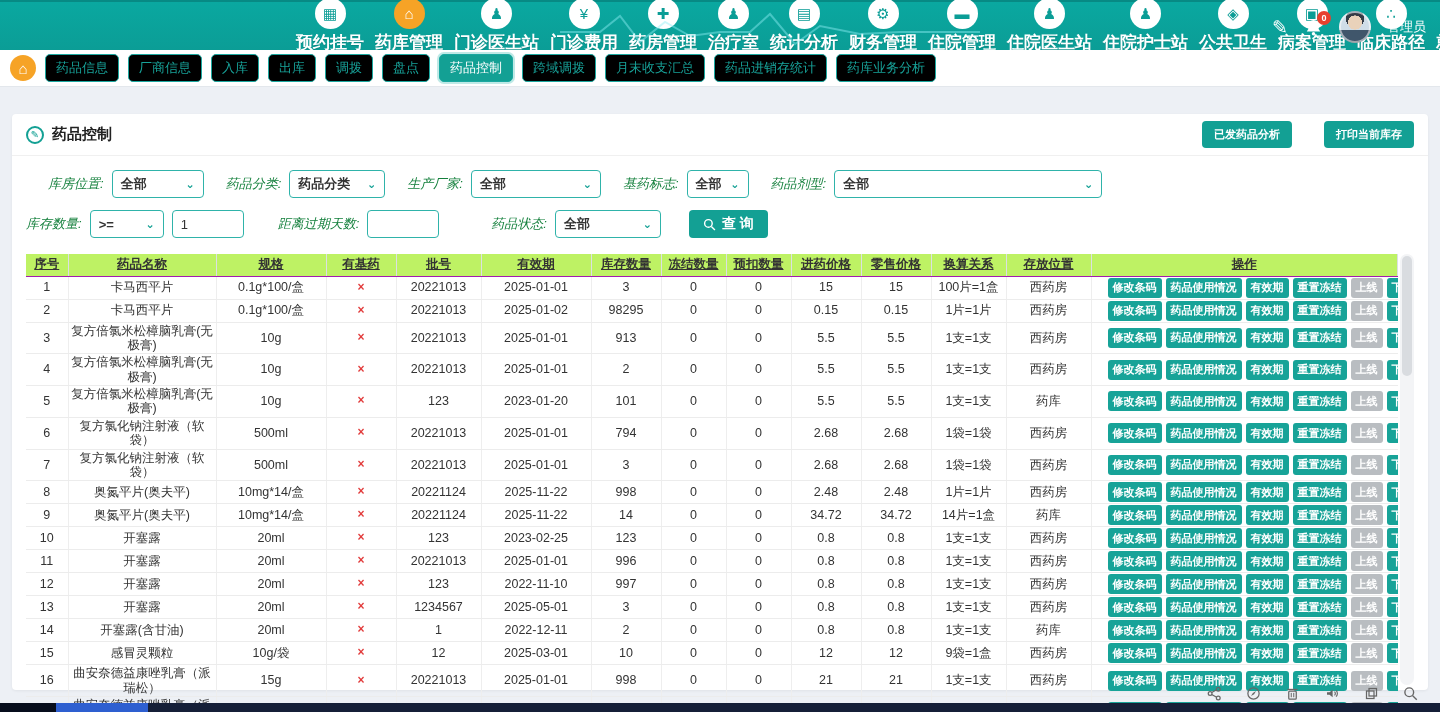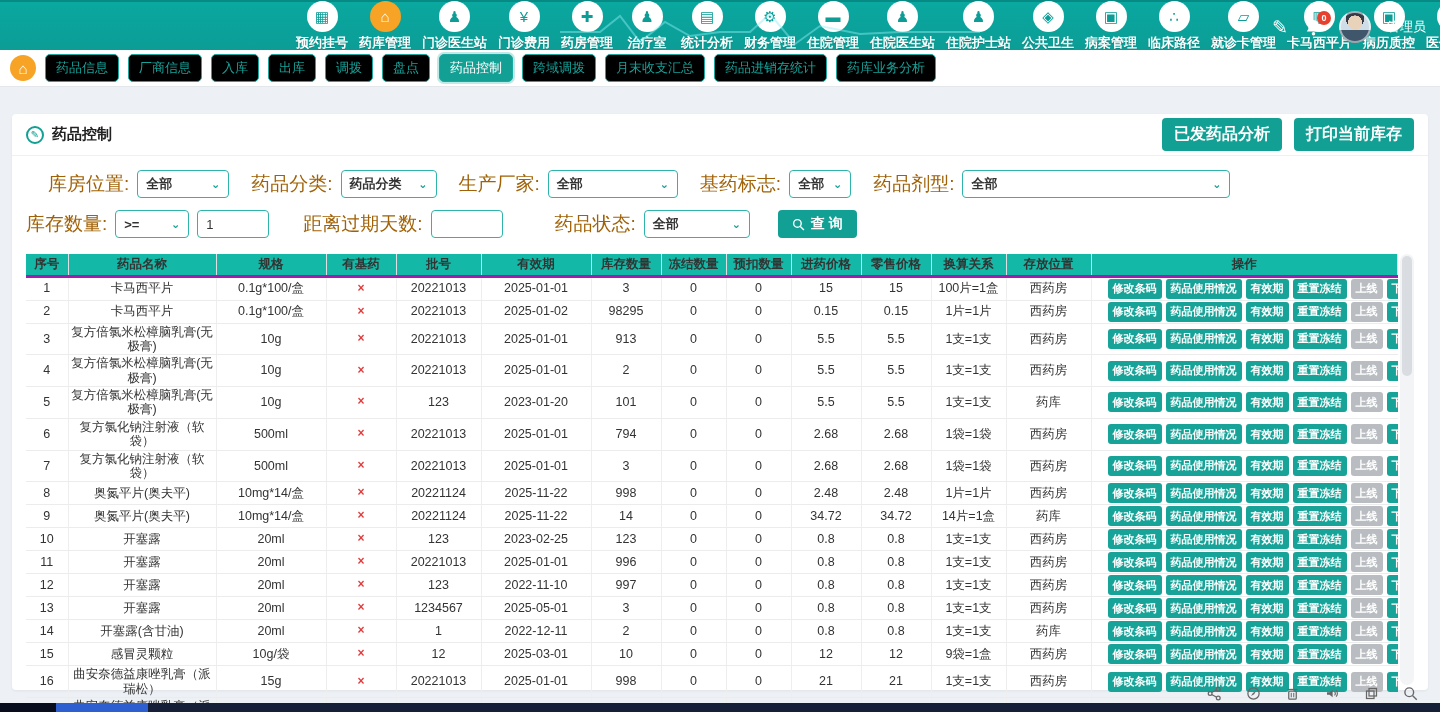--- a/index.html
+++ b/index.html
@@ -9,21 +9,21 @@
   
   .topnav { position:absolute; left:0; top:0; width:1440px; height:50px;
     background:linear-gradient(#0AA8A0,#0B9D96); border-top:2px solid #078A84;
     display:flex; align-items:center; }
   .ecg { position:absolute; left:560px; top:8px; pointer-events:none; opacity:.45; }
   .nav-items { display:flex; gap:11px; margin-left:296px; }
   .nav-item { display:flex; flex-direction:column; align-items:center; cursor:pointer; min-width:46px; }
   .nav-circle { width:31px; height:31px; border-radius:50%; background:#fff; color:#0B9D96;
     display:flex; align-items:center; justify-content:center; font-size:15px; line-height:1; }
   .nav-item.active .nav-circle { background:#F6A326; color:#fff; }
-  .nav-label { color:#fff; font-size:13px; font-weight:bold; margin-top:2px; white-space:nowrap;
+  .nav-label { color:#fff; font-size:17px; font-weight:bold; margin-top:2px; white-space:nowrap;
     text-shadow:0 1px 1px rgba(0,0,0,.15); }
   .nav-right { position:absolute; right:14px; top:0; height:50px; display:flex; align-items:center; gap:16px; }
   .pencil { color:#fff; font-size:19px; cursor:pointer; }
   .bell-wrap { position:relative; cursor:pointer; display:flex; }
   .badge { position:absolute; top:-7px; right:-8px; background:#E8402F; color:#fff; font-size:9px;
     min-width:14px; height:14px; border-radius:8px; display:flex; align-items:center; justify-content:center;
     padding:0 3px; font-weight:bold; }
   .avatar { width:32px; height:32px; border-radius:50%; border:2px solid #ffffff88; cursor:pointer;
     background:
       radial-gradient(circle at 50% 34%, #e9d2ba 0 30%, transparent 31%),
@@ -43,49 +43,49 @@
   .tb-btn.active { background:#13A094; color:#fff; box-shadow:0 0 0 2px #bfe9e6; }
 
   
   .card { position:absolute; left:12px; top:114px; width:1416px; height:576px; background:#fff;
     border-radius:4px; box-shadow:0 1px 3px rgba(0,0,0,.06); }
   .card-head { height:42px; display:flex; align-items:center; padding:0 14px; border-bottom:1px solid #F0F0F0; }
   .title-ico { width:18px; height:18px; border:2px solid #13A094; border-radius:50%; color:#13A094;
     font-size:10px; display:flex; align-items:center; justify-content:center; margin-right:8px; }
   .page-title { font-size:15px; font-weight:bold; color:#222; }
   .head-actions { margin-left:auto; display:flex; gap:12px; }
-  .btn-primary { background:#13A094; color:#fff; border:none; border-radius:4px; font-size:16px;
-    font-weight:bold; padding:6px 12px; cursor:pointer; font-family:inherit; }
+  .btn-primary { background:#13A094; color:#fff; border:none; border-radius:4px; font-size:11px;
+    font-weight:bold; padding:6px 12px; cursor:pointer; font-family:inherit;margin-left:20px; }
 
   
   .filters { padding:14px 14px 4px; }
   .f-row { display:flex; align-items:center; margin-bottom:12px; flex-wrap:nowrap; }
-  .f-label { font-size:19px; color:#a16207; margin:0 8px 0 22px; white-space:nowrap; }
+  .f-label { font-size:13px; color:#15803d; margin:0 8px 0 22px; white-space:nowrap;font-style:italic; }
   .f-label.first { margin-left:0; }
   .search-wrap { position:relative; }
   .search-wrap svg { position:absolute; left:9px; top:7px; }
   .inp { border:1px solid #2FB3AA; border-radius:4px; height:28px; font-size:13px; color:#333;
     padding:0 8px; font-family:inherit; outline:none; background:#fff; }
   .inp.search { width:172px; padding-left:28px; }
   .inp::placeholder { color:#A9AFB8; }
   .select { border:1px solid #2FB3AA; border-radius:4px; height:28px; background:#fff;
     display:inline-flex; align-items:center; justify-content:space-between; padding:0 8px; cursor:pointer; }
   .sel-val { font-size:13px; font-weight:bold; color:#333; }
   .chev { color:#13A094; font-size:11px; font-weight:bold; margin-left:6px; }
   .cb { display:flex; align-items:center; margin-left:26px; cursor:pointer; }
   .cb .box { width:15px; height:15px; border:1px solid #3FBDB2; border-radius:3px; background:#FCFFFE; margin-right:7px; }
   .cb .cb-label { font-size:13px; font-weight:bold; color:#333; white-space:nowrap; }
   .btn-query { background:#13A094; color:#fff; border:none; border-radius:4px; font-size:14px; font-weight:bold;
     padding:5px 14px; margin-left:28px; cursor:pointer; display:inline-flex; align-items:center; gap:6px; font-family:inherit; }
 
   
   .table-zone { display:flex; padding:0 0 0 14px; }
   table { border-collapse:collapse; table-layout:fixed; width:1372px; }
-  thead th { background:#14b8a6; color:#333; font-size:12.5px; font-weight:bold; height:22px;
-    border-right:1px solid #DCDFE3; border-bottom:3px solid #a21caf; white-space:nowrap; overflow:hidden; }
+  thead th { background:#bef264; color:#333; font-size:12.5px; font-weight:bold; height:22px;
+    border-right:1px solid #DCDFE3; border-bottom:1px solid #a21caf; white-space:nowrap; overflow:hidden;text-decoration:underline; }
   tbody td { font-size:12.5px; color:#333; text-align:center; border-right:1px solid #EEEEEE;
     border-bottom:1px solid #ECECEC; padding:1px 2px; line-height:1.15; overflow:hidden; }
   tbody tr { height:22px; }
   td.cross { color:#E23C3C; font-weight:bold; font-size:12px; }
   td.ops { text-align:left; padding-left:16px; white-space:nowrap; border-right:none; }
   .op { background:#17A398; color:#fff; border:none; border-radius:3px; font-size:11px; font-weight:bold;
     padding:2.5px 5px; margin-right:4px; cursor:pointer; font-family:inherit; }
   .op.disabled { background:#B9BDC1; }
   .vscroll { width:14px; height:431px; background:#F3F4F6; border-radius:7px; margin-left:2px; position:relative; }
   .vscroll .thumb { position:absolute; left:2px; top:2px; width:10px; height:120px; background:#D9DCE0; border-radius:5px; }

